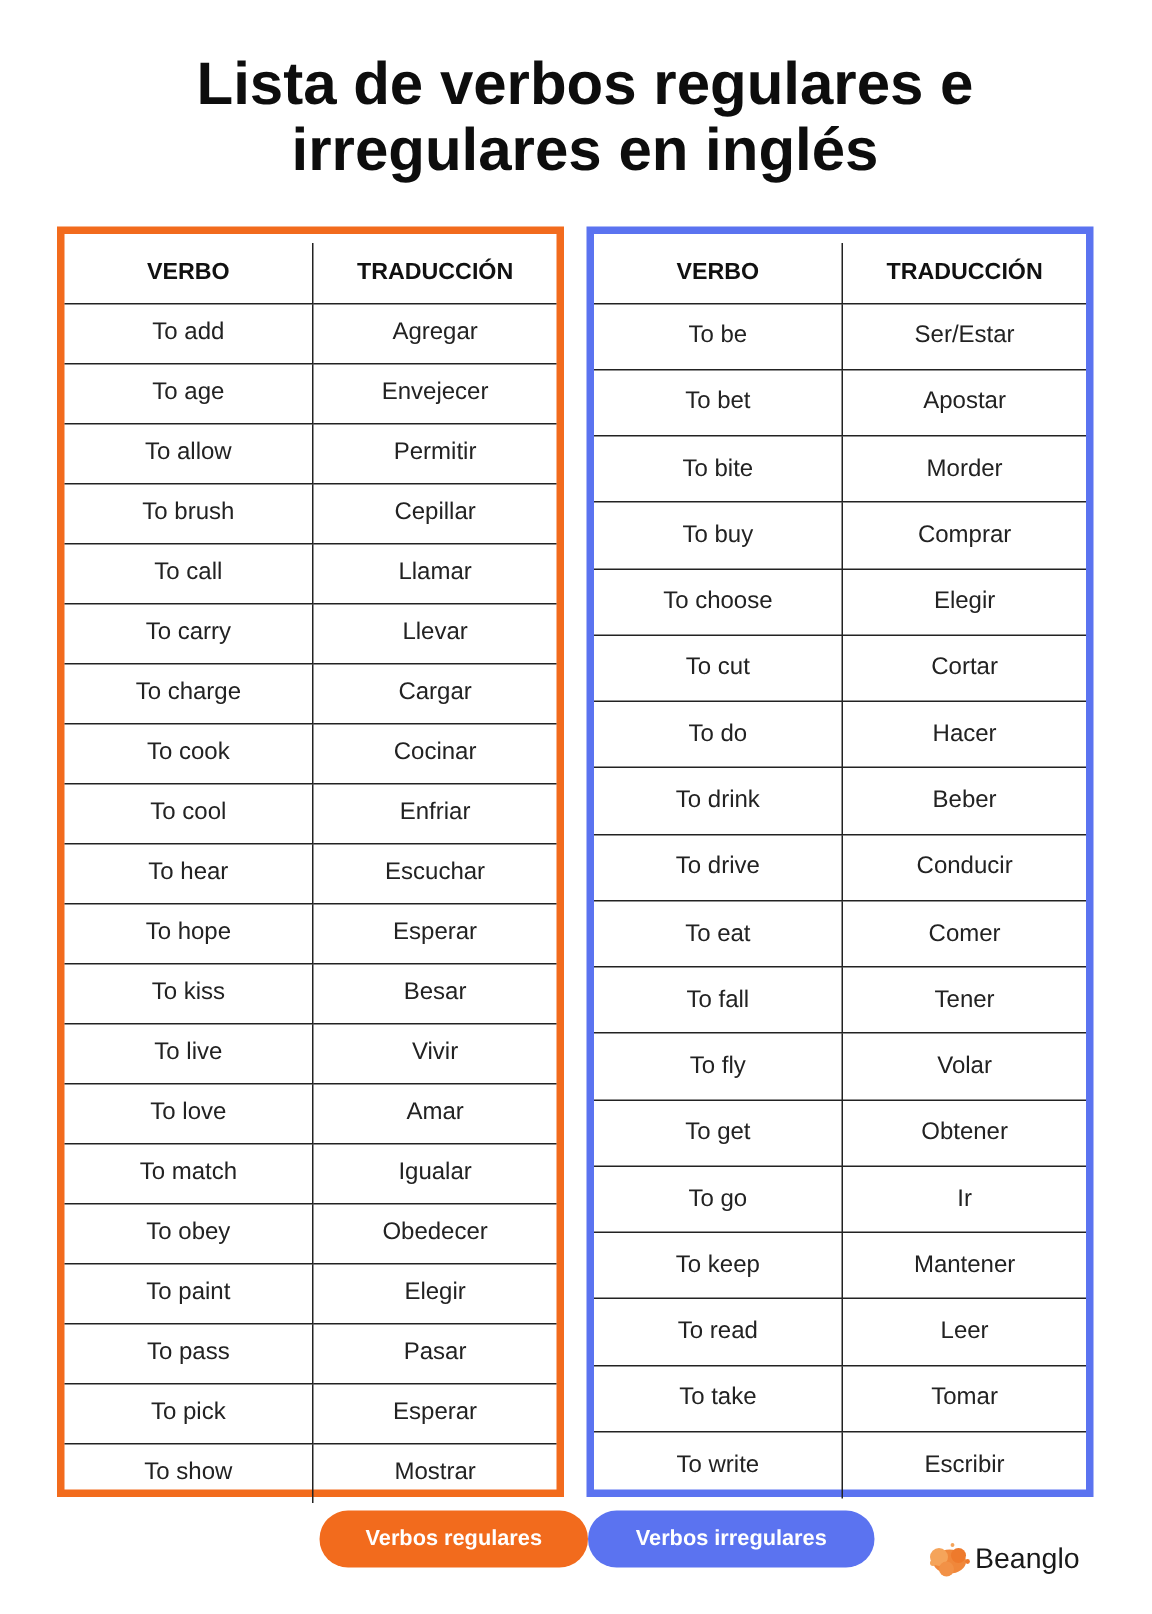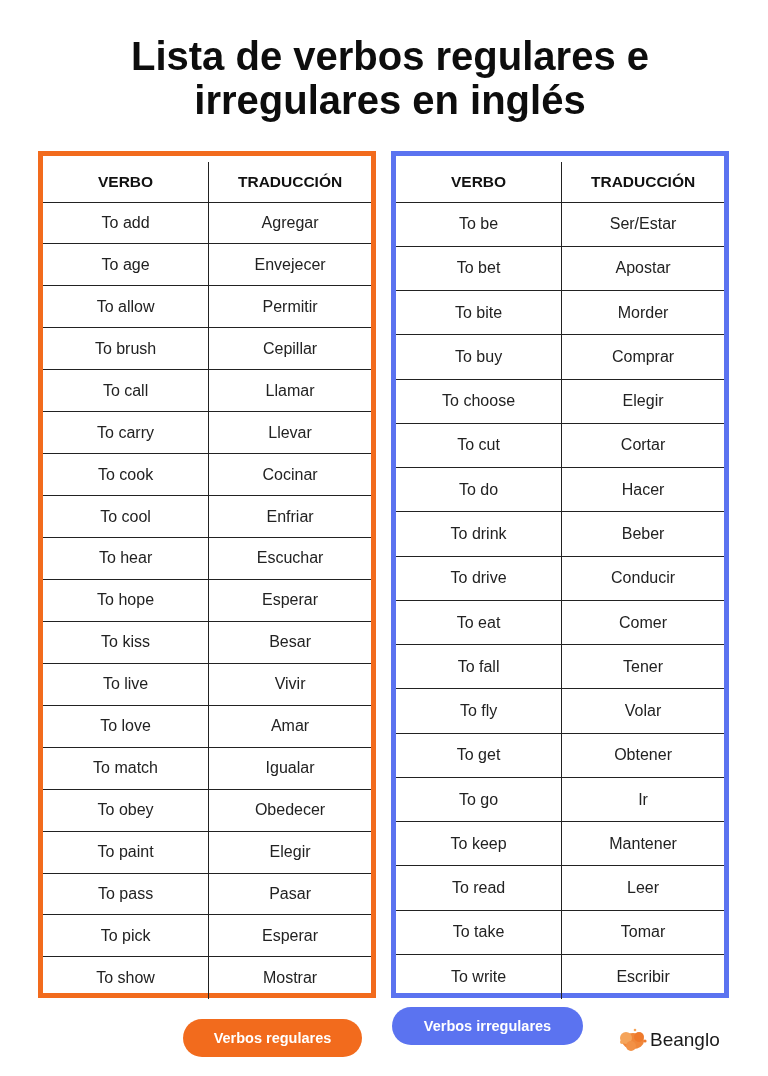--- a/index.html
+++ b/index.html
@@ -28,21 +28,21 @@
     tr:first-child th { border-top: none; }
     tr:last-child td { border-bottom: none; }
     td:first-child, th:first-child { border-left: none; width: 50.5%; }
     td:last-child, th:last-child { border-right: none; }
 
     .pill {
       position: absolute; top: 1007px; height: 38px; border-radius: 19px;
       color: #fff; font-weight: 700; font-size: 14.5px;
       display: flex; align-items: center; justify-content: center;
     }
-    .pill.regular { left: 183px; width: 179px; background: #F26B1D; margin-top: 12px; }
+    .pill.regular { left: 213px; width: 179px; background: #F26B1D; }
     .pill.irregular { left: 392px; width: 191px; background: #5B73F0; }
 
     .brand {
       position: absolute; left: 618px; top: 1024px; height: 32px;
       display: flex; align-items: center;
     }
     .brand-logo { width: 30px; height: 26px; position: relative; margin-right: 2px; }
     .brand-name { font-size: 19px; color: #1a1a1a; font-weight: 400; letter-spacing: 0px; }
   </style>
 </head>
@@ -78,20 +78,24 @@
           <td>To brush</td>
           <td>Cepillar</td>
         </tr>
         <tr>
           <td>To call</td>
           <td>Llamar</td>
         </tr>
         <tr>
           <td>To carry</td>
           <td>Llevar</td>
+        </tr>
+        <tr>
+          <td>To charge</td>
+          <td>Cargar</td>
         </tr>
         <tr>
           <td>To cook</td>
           <td>Cocinar</td>
         </tr>
         <tr>
           <td>To cool</td>
           <td>Enfriar</td>
         </tr>
         <tr>

